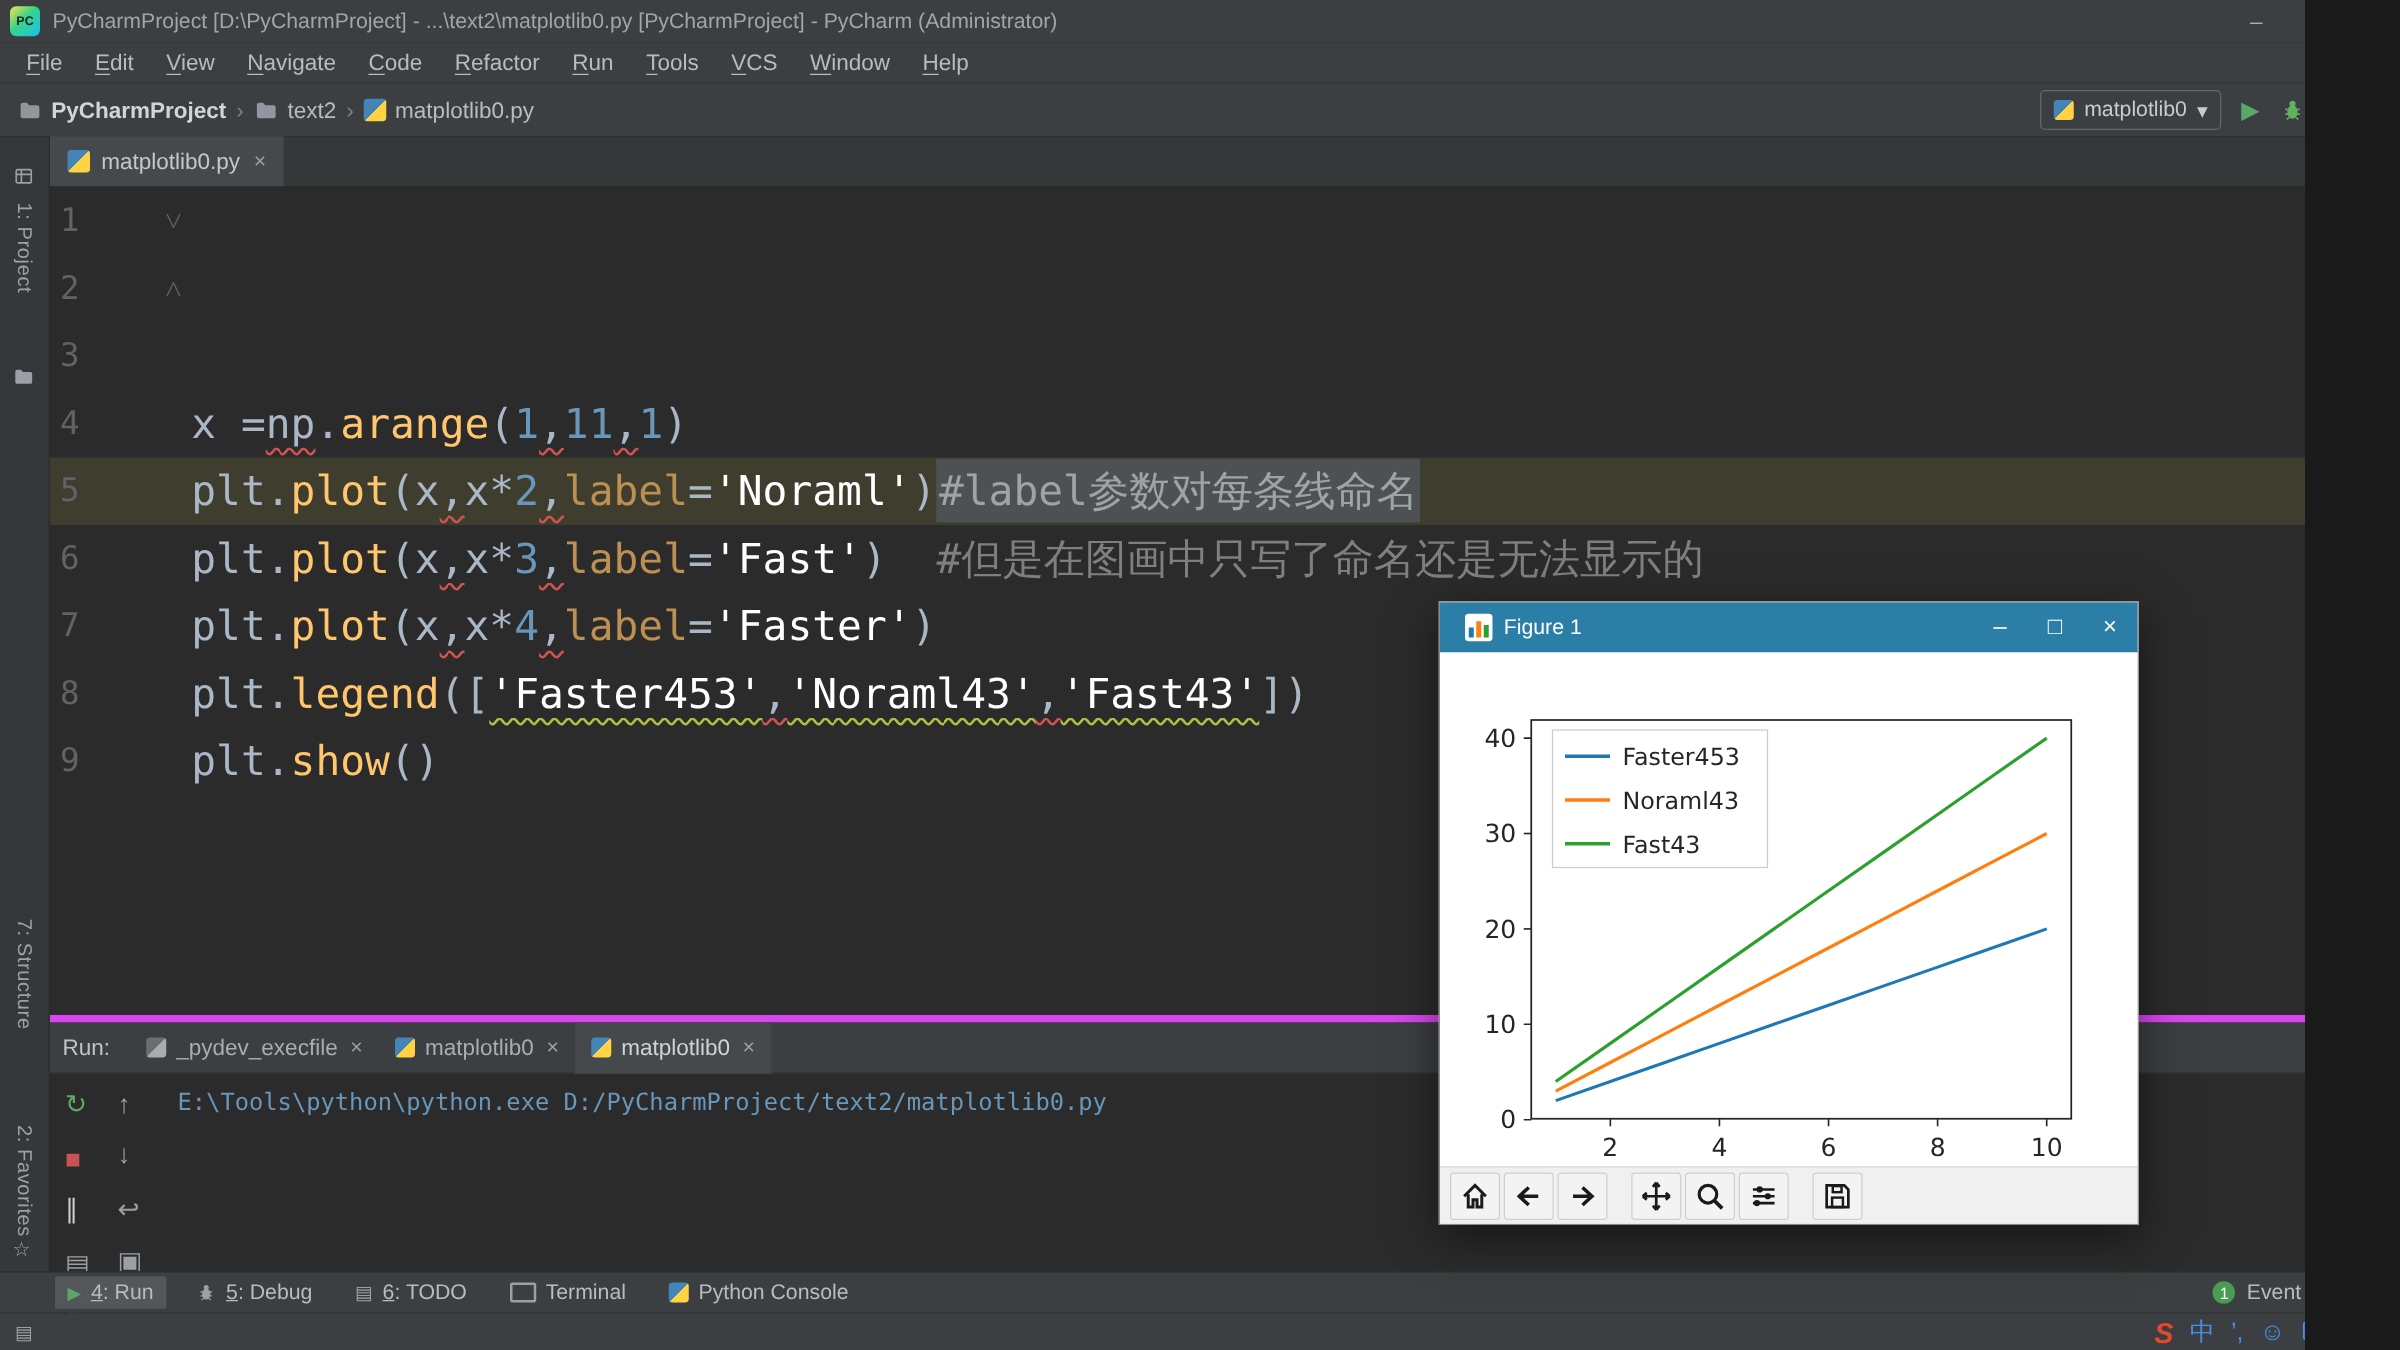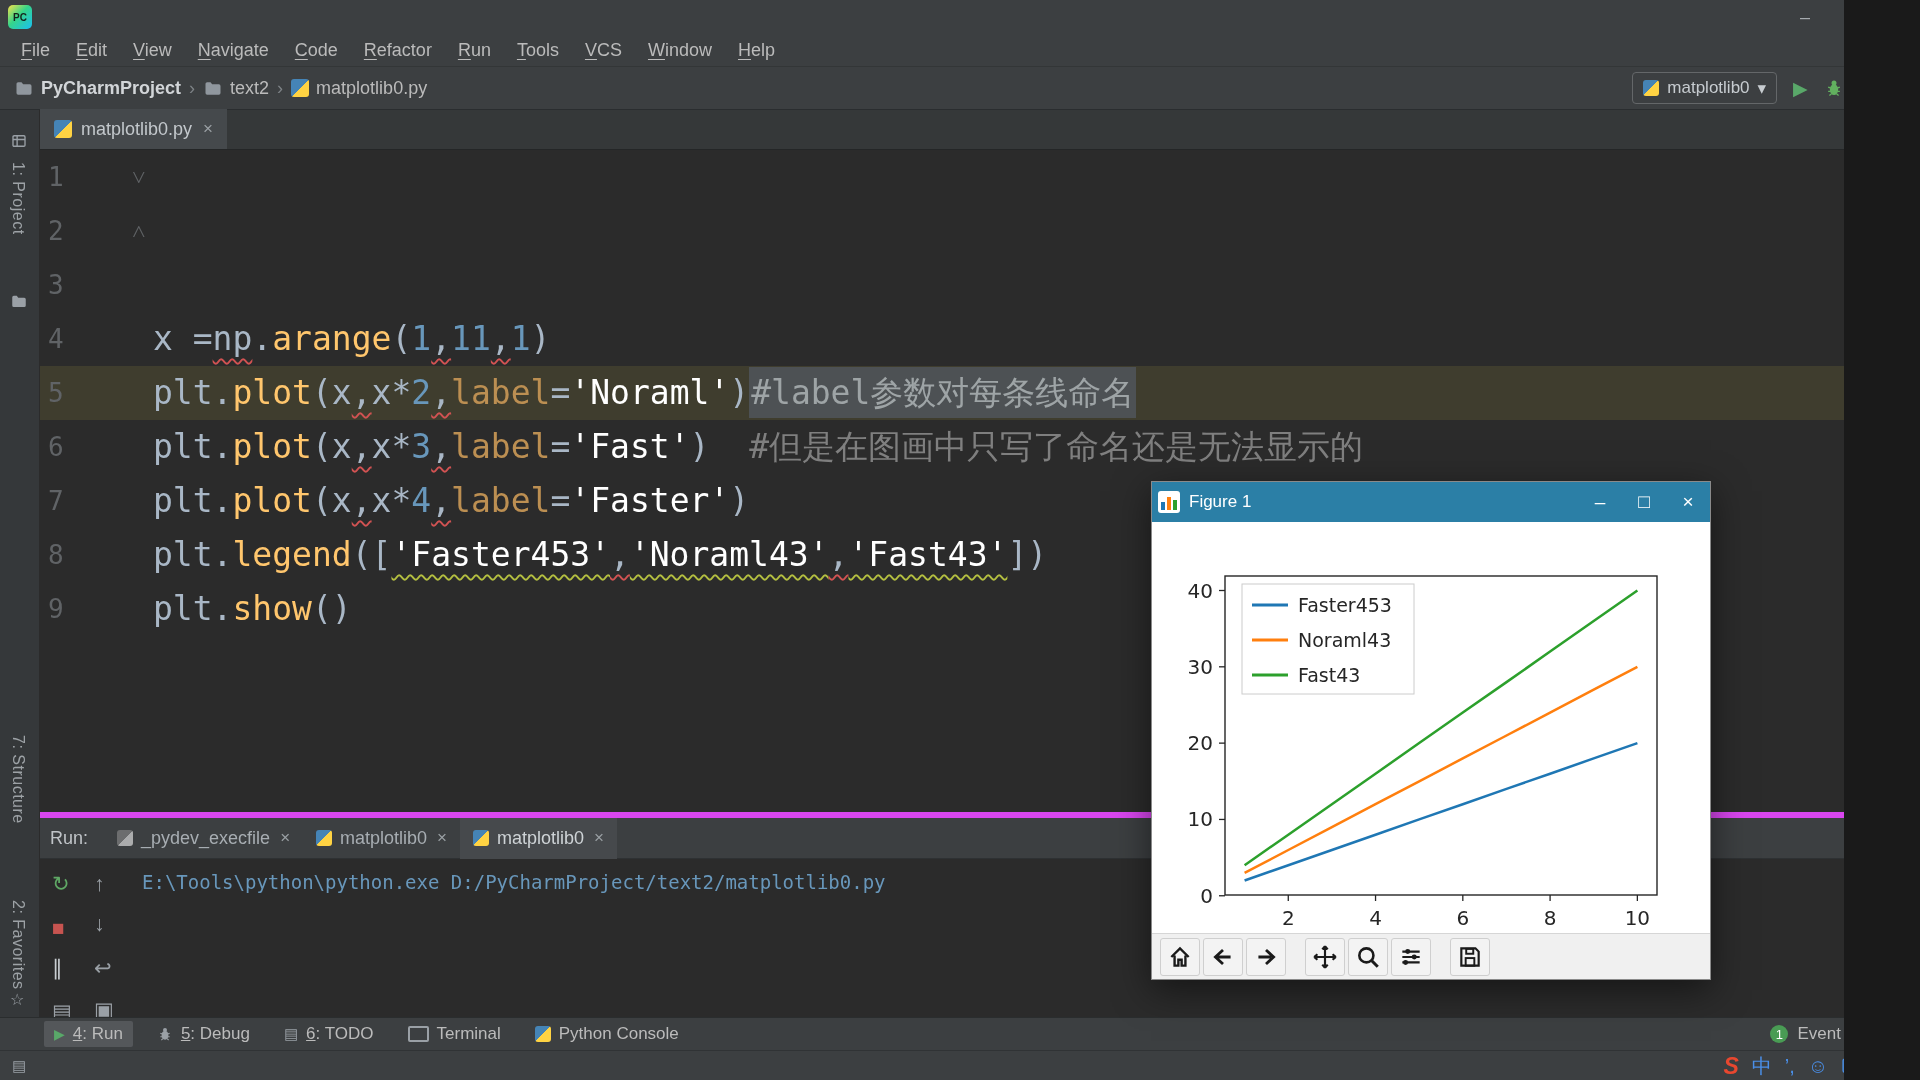--- a/index.html
+++ b/index.html
@@ -96,41 +96,42 @@
   
   #statusbar{position:absolute;left:0;top:1050px;width:1920px;height:30px;background:#3c3f41;
     border-top:1px solid #303335;display:flex;align-items:center;padding:0 12px;box-sizing:border-box;color:#b6bbbf;font-size:17px;}
   #status-ico{color:#9aa0a6;font-size:15px;margin-right:12px;}
   #tray{margin-left:auto;display:flex;align-items:center;gap:13px;font-size:20px;margin-right:6px;}
   .tray-icon{line-height:22px;}
   .tray-icon.big{font-weight:900;font-size:23px;font-style:italic;}
   
   #figwin{position:absolute;left:1151px;top:481px;width:560px;height:499px;background:#f0f0f0;
     border:1px solid #8a8a8a;box-shadow:0 10px 34px rgba(0,0,0,.5);z-index:60;display:flex;flex-direction:column;box-sizing:border-box;}
-  #fig-titlebar{height:40px;background:#2b7fa6;display:flex;align-items:center;padding-left:6px;color:#ffffff;font-size:17px;flex:0 0 auto;}
+  #fig-titlebar{height:40px;background:#2b7fa6;display:flex;align-items:center;padding-left:20px;color:#ffffff;font-size:17px;flex:0 0 auto;}
   .fig-ico{width:22px;height:22px;background:#ffffff;border-radius:3px;margin-right:9px;display:flex;align-items:flex-end;justify-content:center;gap:2px;padding-bottom:3px;box-sizing:border-box;}
   .fig-ico i{display:block;width:4px;}
   #fig-controls{margin-left:auto;display:flex;height:40px;}
   #fig-controls span{width:44px;text-align:center;line-height:40px;font-size:19px;color:#ffffff;}
   #fig-canvas{height:411px;background:#ffffff;flex:0 0 auto;}
   #chart-svg{display:block;}
   .tick{font-family:"DejaVu Sans",sans-serif;font-size:20px;fill:#262626;}
   .legend{font-family:"DejaVu Sans",sans-serif;font-size:19px;fill:#262626;}
   #fig-toolbar{height:46px;background:#f0f0f0;border-top:1px solid #d6d6d6;display:flex;align-items:center;padding-left:8px;gap:3px;flex:1;}
   .fig-btn{width:40px;height:38px;background:#f3f3f3;border:1px solid #cfcfcf;border-radius:3px;
     display:flex;align-items:center;justify-content:center;padding:0;}
   .fig-btn:nth-child(4),.fig-btn:nth-child(7){margin-left:16px;}
 </style>
 </head>
 <body>
 
 <div id="screen">
 
   <div id="titlebar">
     <div class="pc-logo">PC</div>
+    <span id="win-title">PyCharmProject [D:\PyCharmProject] - ...\text2\matplotlib0.py [PyCharmProject] - PyCharm (Administrator)</span>
     <div id="win-controls">
       <span>–</span>
       <span>□</span>
       <span>×</span>
     </div>
   </div>
 
   <div id="menubar">
       <span class="menu-item"><u>F</u>ile</span>
       <span class="menu-item"><u>E</u>dit</span>

